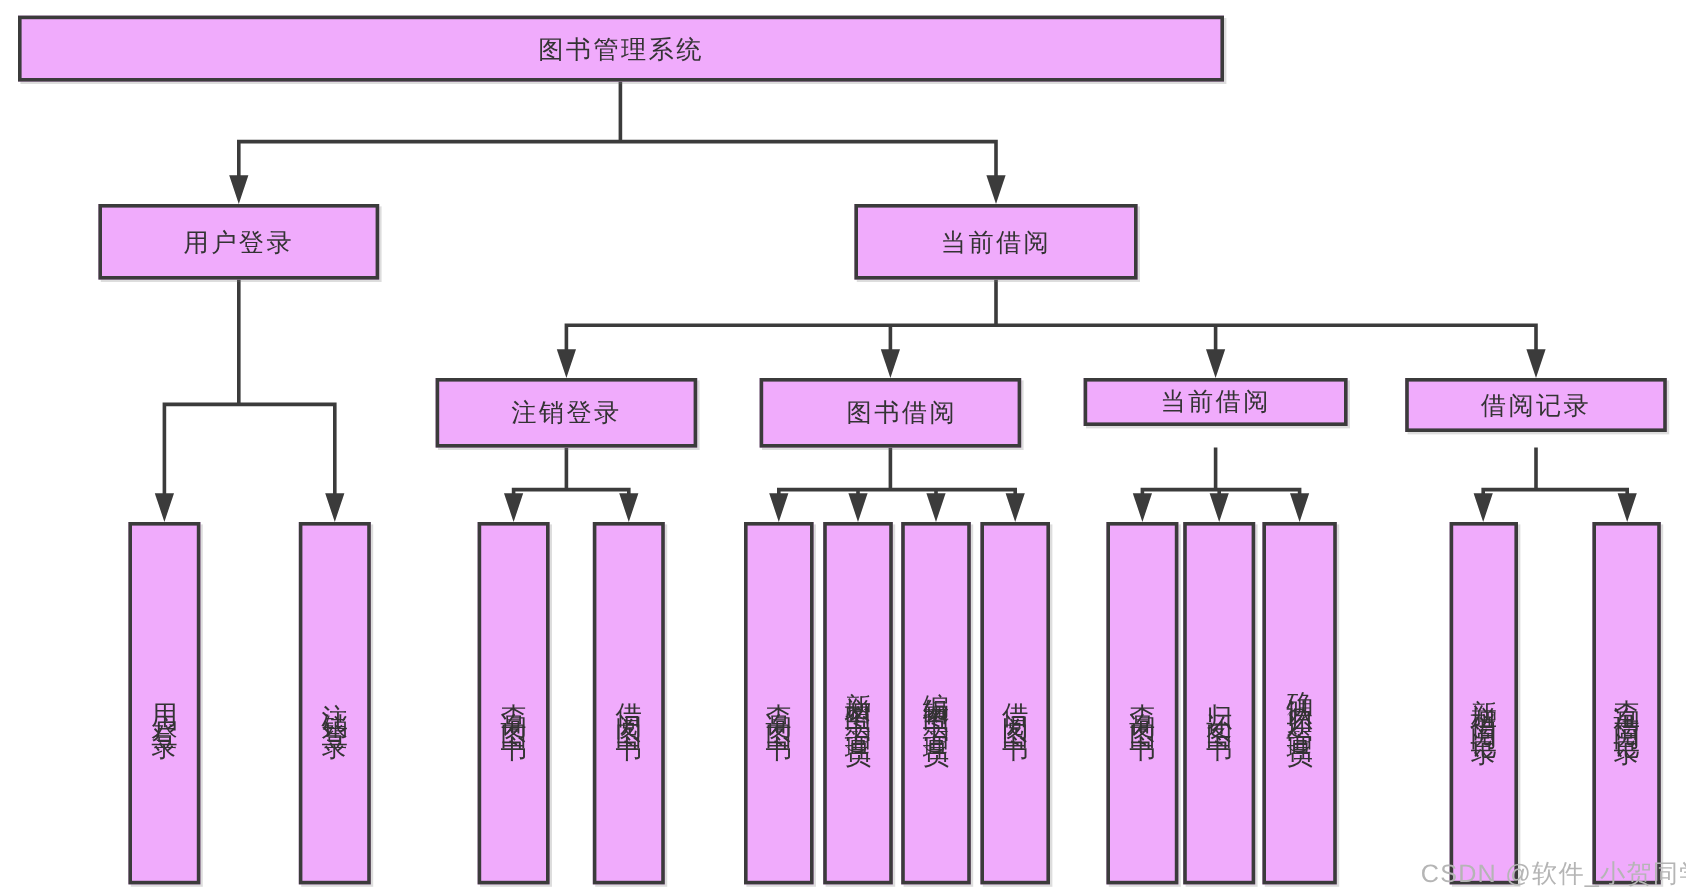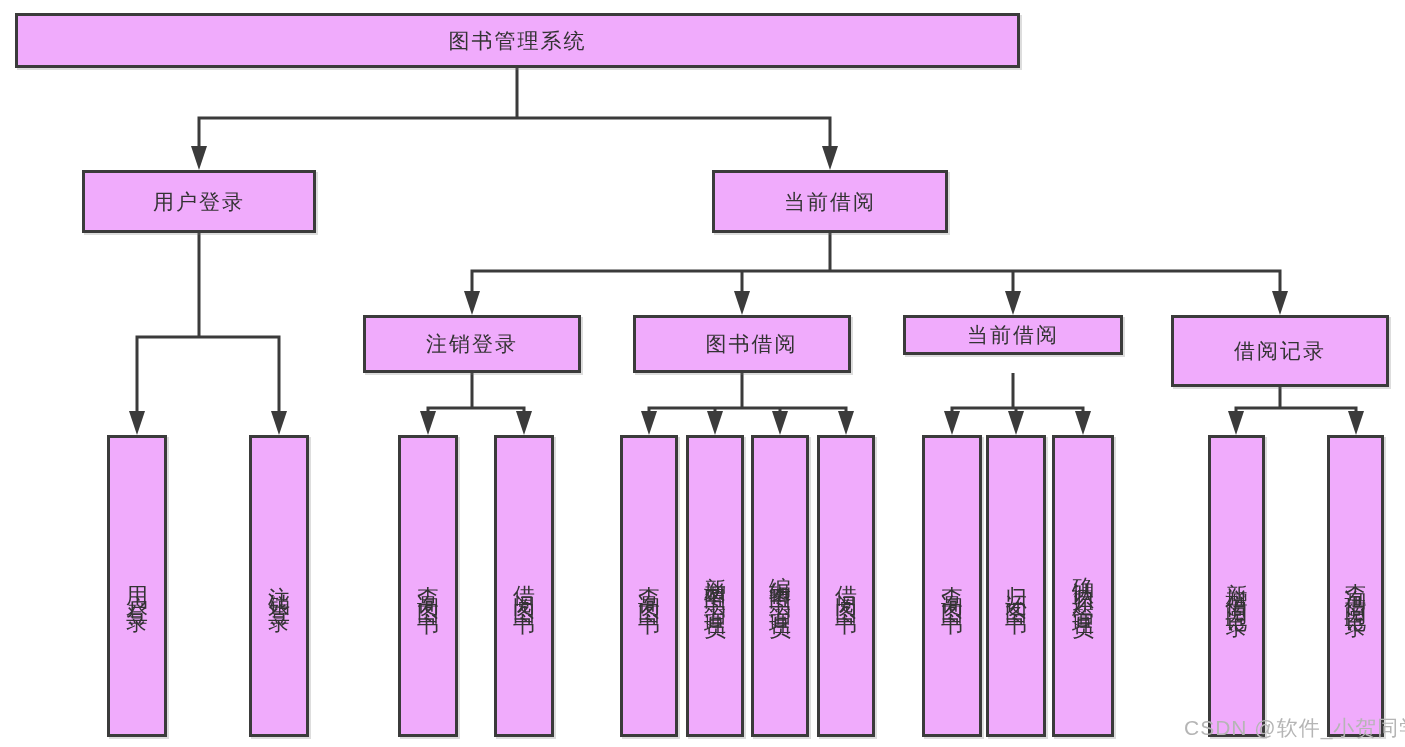--- a/index.html
+++ b/index.html
@@ -99,21 +99,21 @@
   </svg>
 
   <div class="node node-h" style="left:15px; top:13px; width:1005px; height:55px;">图书管理系统</div>
 
   <div class="node node-h" style="left:82px; top:170px; width:234px; height:63px;">用户登录</div>
   <div class="node node-h" style="left:712px; top:170px; width:236px; height:63px;">当前借阅</div>
 
   <div class="node node-h" style="left:363px; top:315px; width:218px; height:58px;">注销登录</div>
   <div class="node node-h" style="left:633px; top:315px; width:218px; height:58px;padding-left:19px;">图书借阅</div>
   <div class="node node-h" style="left:903px; top:315px; width:220px; height:40px;">当前借阅</div>
-  <div class="node node-h" style="left:1171px; top:315px; width:218px; height:72px;">借阅记录</div>
+  <div class="node node-h" style="left:1171px; top:315px; width:218px; height:45px;">借阅记录</div>
 
   <div class="node node-v" style="left:107px; top:435px; width:60px; height:302px;">用户登录</div>
   <div class="node node-v" style="left:249px; top:435px; width:60px; height:302px;">注销登录</div>
 
   <div class="node node-v" style="left:398px; top:435px; width:60px; height:302px;">查询图书</div>
   <div class="node node-v" style="left:494px; top:435px; width:60px; height:302px;">借阅图书</div>
 
   <div class="node node-v" style="left:620px; top:435px; width:58px; height:302px;">查询图书</div>
   <div class="node node-v" style="left:686px; top:435px; width:58px; height:302px; letter-spacing:6px;">新增图书（管理员）</div>
   <div class="node node-v" style="left:751px; top:435px; width:58px; height:302px; letter-spacing:6px;">编辑图书（管理员）</div>

